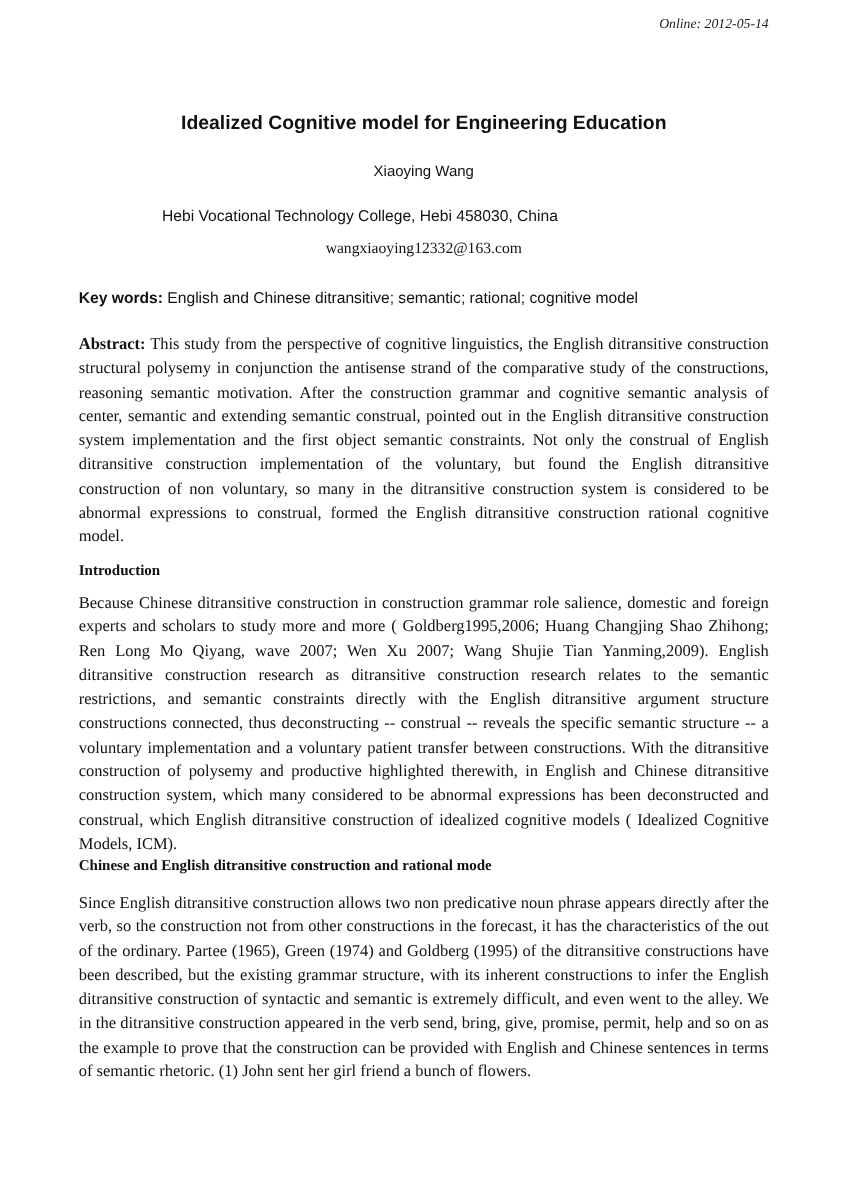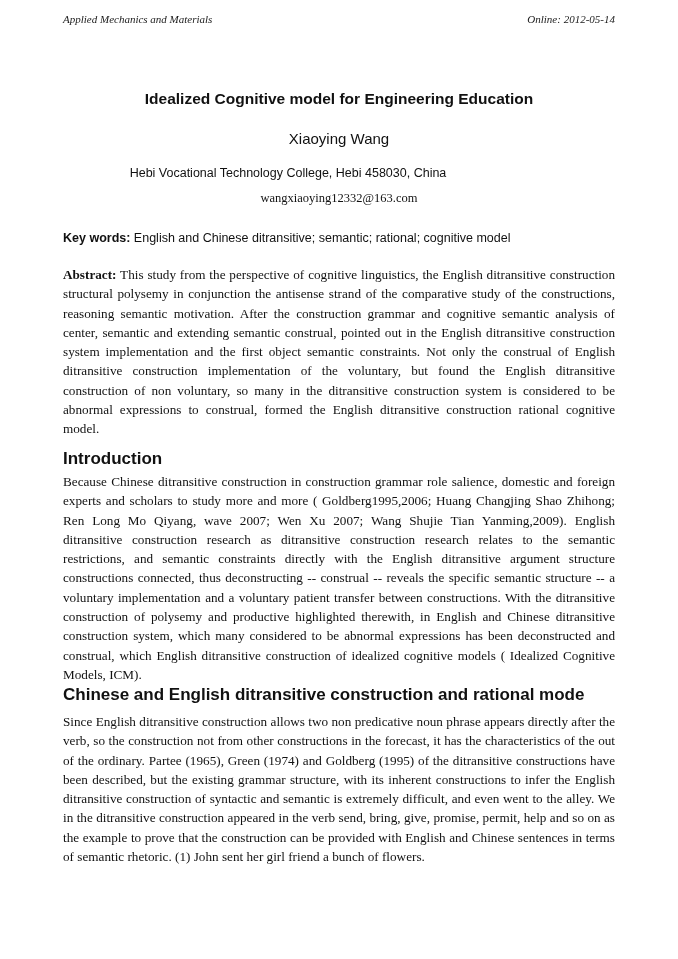--- a/index.html
+++ b/index.html
@@ -1,33 +1,32 @@
 <!DOCTYPE html>
 <html><head>
 <meta charset="utf-8">
 <style>
   html, body { margin: 0; padding: 0; background: #ffffff; }
   body { width: 678px; height: 959px; position: relative; overflow: hidden; color: #111; }
   .header { position: absolute; left: 63px; top: 14px; width: 552px; font-family: "Liberation Serif", serif; font-style: italic; font-size: 11px; line-height: 11.5px; color: #1a1a1a; }
   .header .online { position: absolute; right: 0; top: 0; }
   .title { position: absolute; left: 0; width: 678px; top: 90px; text-align: center; font-family: "Liberation Sans", sans-serif; font-weight: bold; font-size: 15.5px; }
-  .author { position: absolute; left: 0; width: 678px; top: 130px; text-align: center; font-family: "Liberation Sans", sans-serif; font-size: 15px; }
+  .author { position: absolute; left: 0; width: 678px; top: 130px; text-align: center; font-family: "Liberation Sans", sans-serif; font-size: 12px; }
   .affil { position: absolute; left: 0; width: 576px; top: 166px; text-align: center; font-family: "Liberation Sans", sans-serif; font-size: 12.5px; }
   .email { position: absolute; left: 0; width: 678px; top: 191px; text-align: center; font-family: Liberation Serif, serif; font-size: 12.5px; }
   .keywords { position: absolute; left: 63px; top: 231px; width: 560px; font-family: "Liberation Sans", sans-serif; font-size: 12.5px; }
   .keywords b { font-weight: bold; }
   .para { position: absolute; left: 63px; width: 552px; font-family: "Liberation Serif", serif; font-size: 13.2px; line-height: 19.3px; text-align: justify; }
   .para b { font-weight: bold; }
-  .heading { position: absolute; left: 63px; width: 552px; font-family: Liberation Sans, sans-serif; font-weight: bold; font-size: 17px; }
+  .heading { position: absolute; left: 63px; width: 552px; font-family: Liberation Serif, serif; font-weight: bold; font-size: 12px; }
 </style>
 </head>
 <body>
 
 <div class="header">
-  <div>Applied Mechanics and Materials</div>
   <div class="online">Online: 2012-05-14</div>
 </div>
 
 <div class="title">Idealized Cognitive model for Engineering Education</div>
 <div class="author">Xiaoying Wang</div>
 <div class="affil">Hebi Vocational Technology College, Hebi 458030, China</div>
 <div class="email">wangxiaoying12332@163.com</div>
 
 <div class="keywords"><b>Key words:</b><span> English and Chinese ditransitive; semantic; rational; cognitive model</span></div>
 

